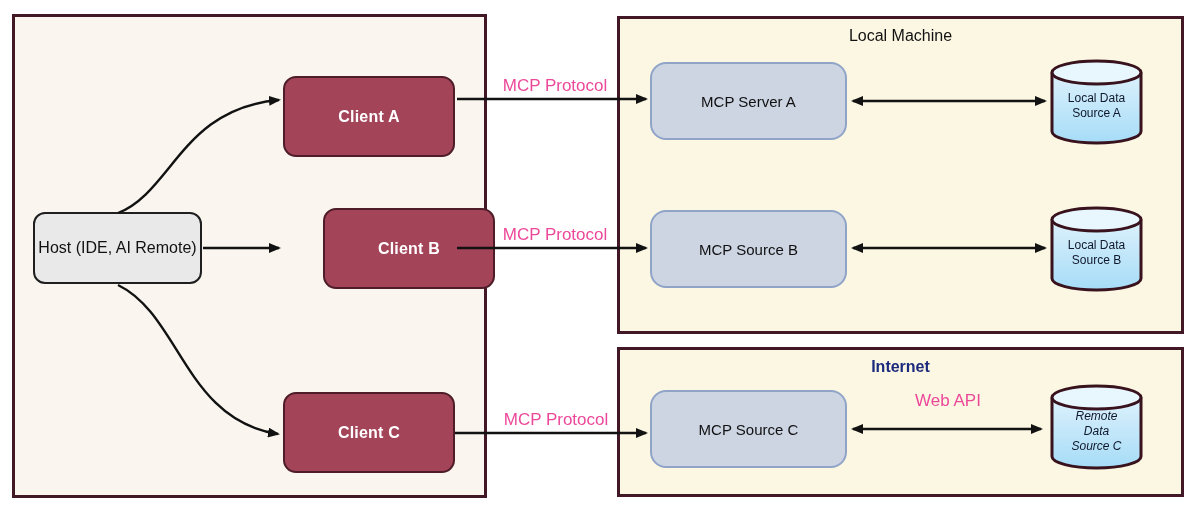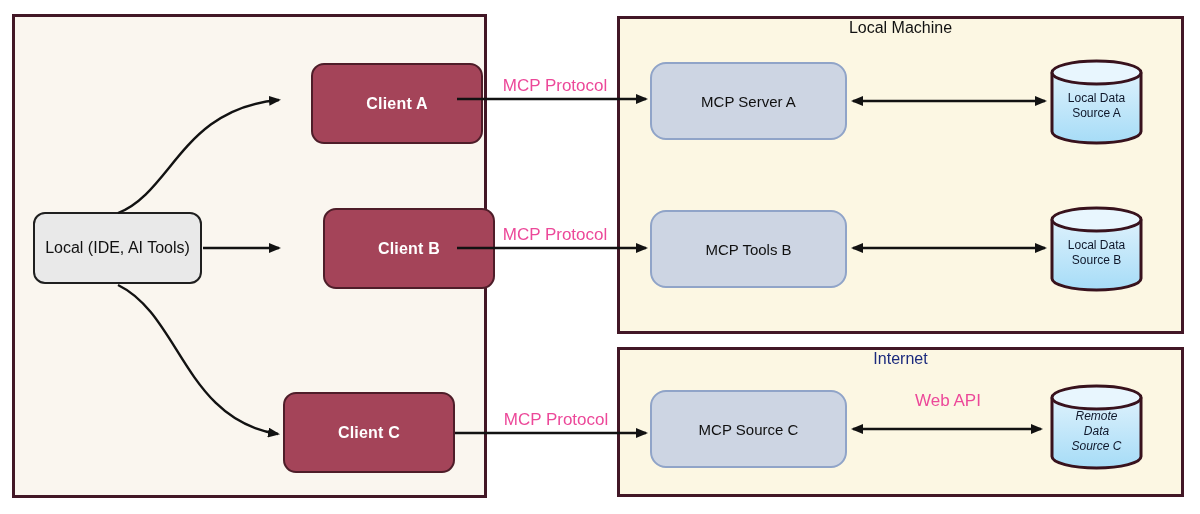--- a/index.html
+++ b/index.html
@@ -5,38 +5,38 @@
   html,body{margin:0;padding:0;background:#ffffff;}
   .canvas{
     position:relative;width:1200px;height:514px;background:#ffffff;
     font-family:"Liberation Sans",sans-serif;overflow:hidden;
   }
   .panel{position:absolute;border:3px solid #421726;box-sizing:border-box;}
   .panel-left{left:12px;top:14px;width:475px;height:484px;background:#faf6ef;}
   .panel-local{left:617px;top:16px;width:567px;height:318px;background:#fcf7e3;}
   .panel-internet{left:617px;top:347px;width:567px;height:150px;background:#fcf7e3;}
   .panel-title{
-    position:absolute;left:0;right:0;top:0;text-align:center;
+    position:absolute;left:0;right:0;top:8px;text-align:center;
     font-size:16px;color:#111111;
   }
-  .panel-title.internet{color:#1b2a7d;}
+  .panel-title.internet{color:#1b2a7d;font-weight:bold;}
   .node{
     position:absolute;display:flex;align-items:center;justify-content:center;
     box-sizing:border-box;text-align:center;
   }
   .host{
     left:33px;top:212px;width:169px;height:72px;background:#e9e9e9;
     border:2.5px solid #1f1f1f;border-radius:12px;font-size:16px;color:#111;
   }
   .client{
     left:283px;width:172px;height:81px;background:#a44459;
     border:2.5px solid #4e1d29;border-radius:13px;font-size:16px;color:#ffffff;
     font-weight:bold;letter-spacing:.2px;
   }
-  .client-a{top:63px;margin-left:28px;} .client-b{top:208px;margin-left:40px;} .client-c{top:392px;}
+  .client-a{top:76px;} .client-b{top:208px;margin-left:40px;} .client-c{top:392px;}
   .server{
     left:650px;width:197px;height:78px;background:#cdd5e3;
     border:2.5px solid #90a4c8;border-radius:16px;font-size:15px;color:#101010;
   }
   .server-a{top:62px;} .server-b{top:210px;} .server-c{top:390px;}
   .cyl{position:absolute;left:1049px;width:95px;height:86px;}
   .cyl-a{top:59px;} .cyl-b{top:206px;} .cyl-c{top:384px;font-style:italic;}
   .cyl svg{position:absolute;left:0;top:0;}
   .cyl-label{
     position:absolute;left:0;right:0;top:0;bottom:0;display:flex;
@@ -67,28 +67,28 @@
   <div class="panel panel-left"></div>
 
   <div class="panel panel-local">
     <div class="panel-title">Local Machine</div>
   </div>
 
   <div class="panel panel-internet">
     <div class="panel-title internet">Internet</div>
   </div>
 
-  <div class="node host">Local (IDE, AI Tools)</div>
+  <div class="node host">Host (IDE, AI Remote)</div>
 
   <div class="node client client-a">Client A</div>
   <div class="node client client-b">Client B</div>
   <div class="node server server-a">MCP Server A</div>
 
   <div class="node client client-c">Client C</div>
-  <div class="node server server-b">MCP Tools B</div>
+  <div class="node server server-b">MCP Source B</div>
   <div class="node server server-c">MCP Source C</div>
 
   <div class="cyl cyl-a">
     <svg width="95" height="86" viewBox="0 0 95 86">
       <path d="M3 13.5 L3 72.5 A44.5 11.5 0 0 0 92 72.5 L92 13.5" fill="url(#cylgrad)" stroke="#38121d" stroke-width="3"></path>
       <ellipse cx="47.5" cy="13.5" rx="44.5" ry="11.5" fill="#e8f6fe" stroke="#38121d" stroke-width="3"></ellipse>
     </svg>
     <div class="cyl-label">Local Data
 Source A</div>
   </div>

